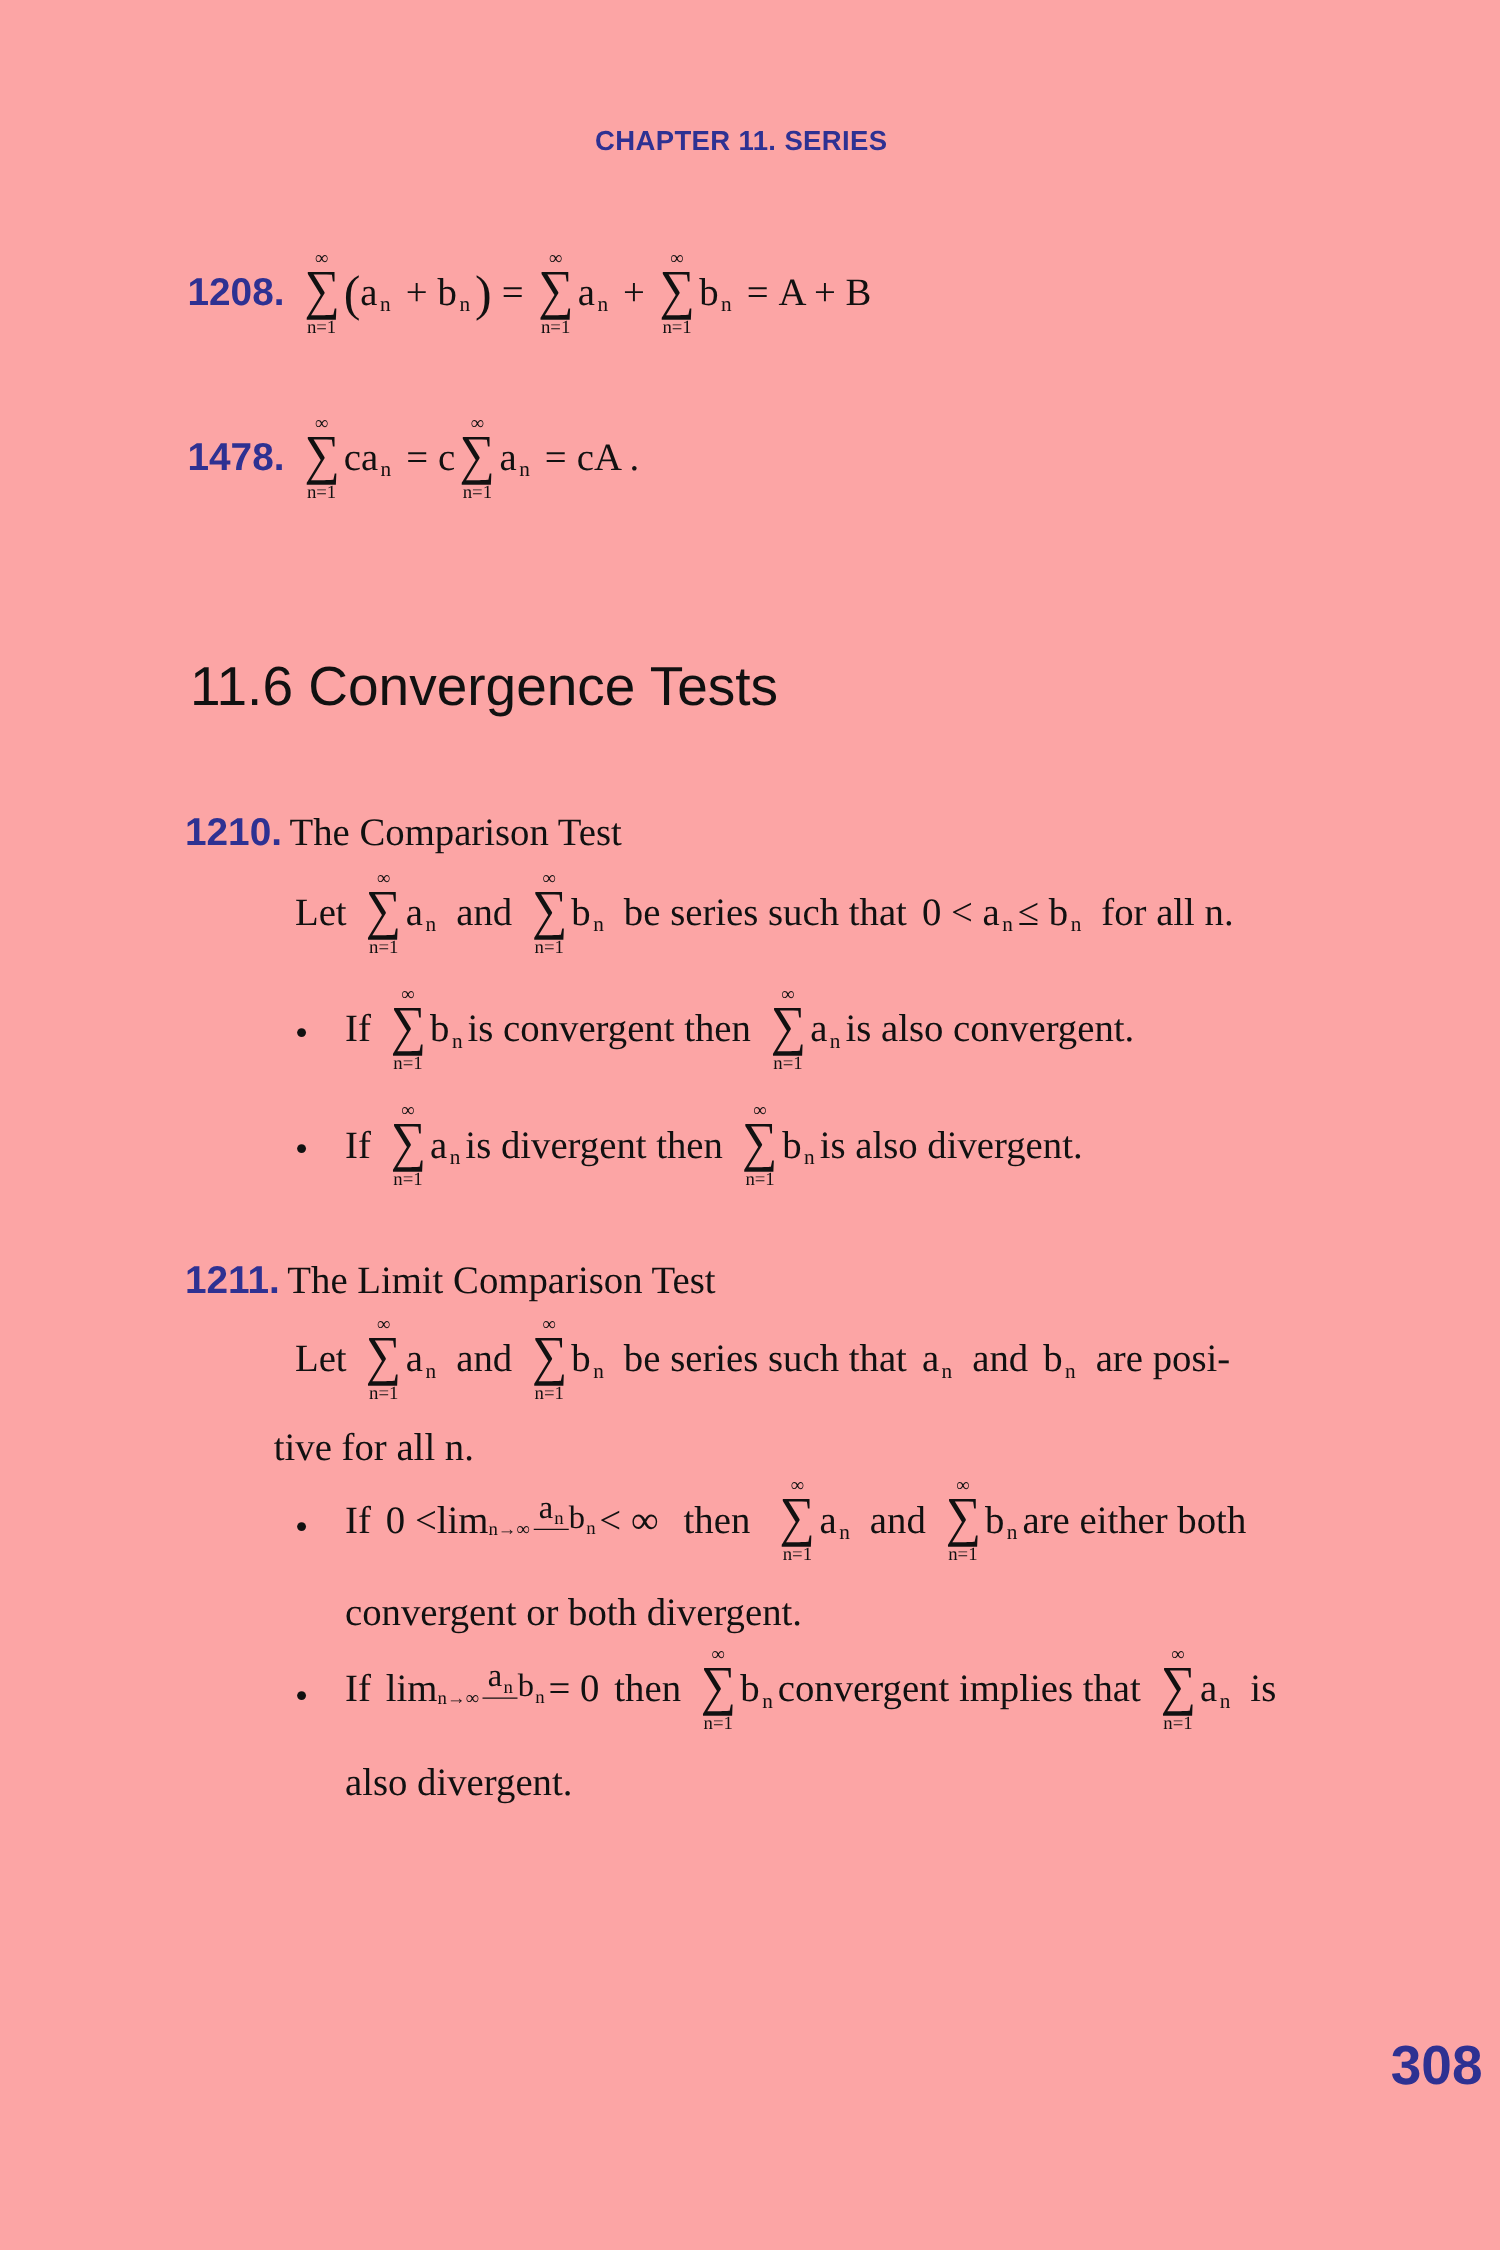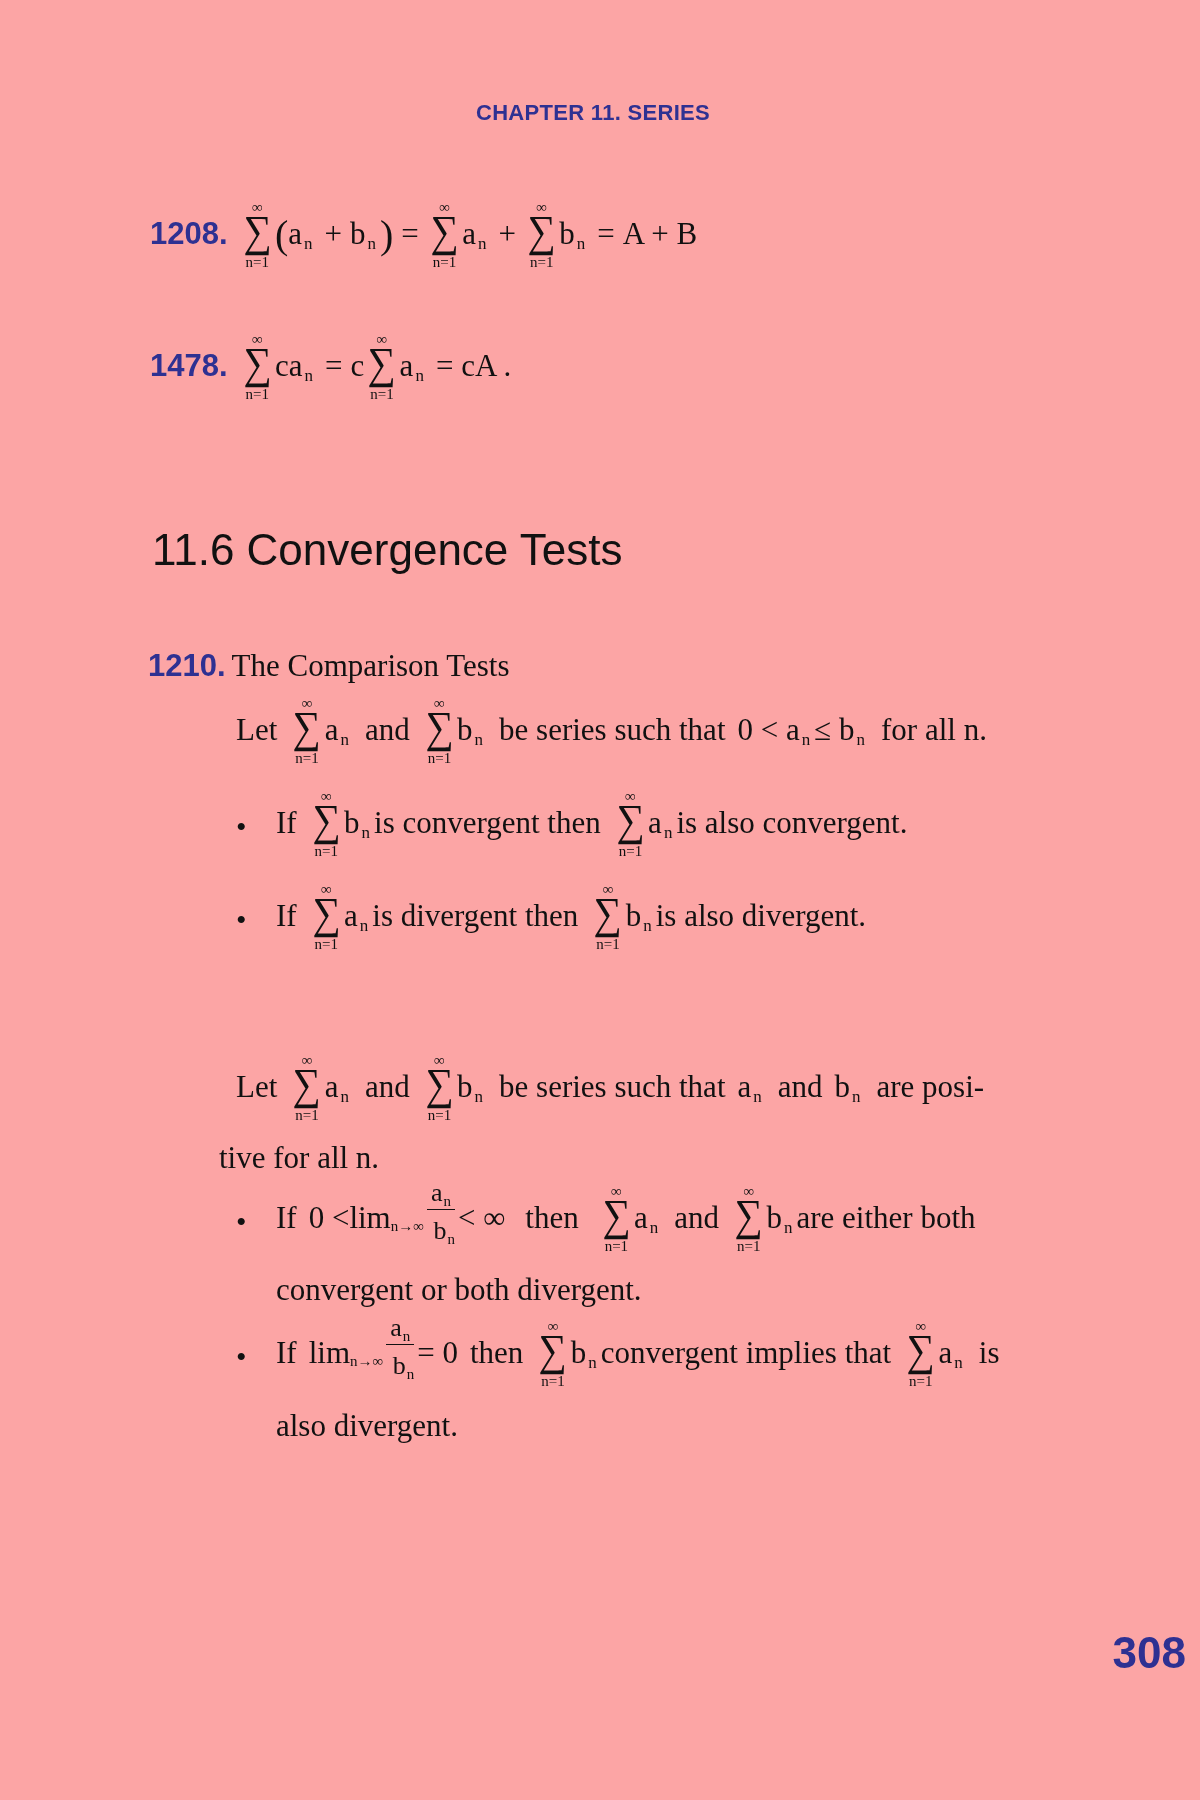--- a/index.html
+++ b/index.html
@@ -19,21 +19,21 @@
   .txt { font-size:31px; }
   .sum { display:inline-flex; flex-direction:column; align-items:center; vertical-align:middle; margin:0 2px; position:relative; top:2px; }
   .sum .up { font-size:15px; line-height:14px; height:14px; }
   .sum .sig { font-size:44px; line-height:36px; transform:scaleX(0.9); }
   .sum .lo { font-size:15px; line-height:24px; height:22px; }
   .sub { font-size:17px; position:relative; top:10px; margin-left:2px; margin-right:4px; }
   .sp { display:inline-block; width:12px; }
   .sp2 { display:inline-block; width:20px; }
   .op { margin:0 8px; }
   .bullet { position:absolute; font-size:30px; color:#111; }
-  .frac { display:inline-flex; flex-direction:column; align-items:flex-end; vertical-align:middle; margin:0 3px; }
+  .frac { display:inline-flex; flex-direction:row; align-items:flex-start; vertical-align:middle; margin:0 3px; }
   .frac .n { font-size:26px; line-height:26px; border-bottom:1.5px solid #111; padding:0 4px; }
   .frac .d { font-size:26px; line-height:42px; }
   .frac .n .s2, .frac .d .s2 { font-size:15px; position:relative; top:5px; margin-left:1px; }
   .lim { display:inline-flex; align-items:flex-end; vertical-align:middle; }
   .lim .w { font-size:31px; line-height:32px; }
   .lim .u { font-size:15px; line-height:16px; }
 </style>
 </head>
 <body>
 
@@ -98,21 +98,21 @@
         <span class="sub">n</span>
       <span class="op">=</span>
       <span>cA .</span>
     </span>
   </div>
 
   <div class="sect sans">11.6 Convergence Tests</div>
 
   <div class="line" style="top:648px; left:148px;">
     <span class="num2 sans blue">1210.</span>
-    <span class="serif heading-text">The Comparison Tests</span>
+    <span class="serif heading-text">The Comparison Test</span>
   </div>
 
   <div class="line serif txt" style="top:694px; left:236px;">
     <span>Let</span>
       <span class="sp"></span>
     <span class="sum">
         <span class="up">∞</span>
         <span class="sig">∑</span>
         <span class="lo">n=1</span>
       </span>
@@ -178,20 +178,24 @@
     <span class="sum">
         <span class="up">∞</span>
         <span class="sig">∑</span>
         <span class="lo">n=1</span>
       </span>
     <span>b</span>
       <span class="sub">n</span>
     <span>is also divergent.</span>
   </div>
 
+  <div class="line" style="top:1006px; left:148px;">
+    <span class="num2 sans blue">1211.</span>
+    <span class="serif heading-text">The Limit Comparison Test</span>
+  </div>
 
   <div class="line serif txt" style="top:1051px; left:236px;">
     <span>Let</span>
       <span class="sp"></span>
     <span class="sum">
         <span class="up">∞</span>
         <span class="sig">∑</span>
         <span class="lo">n=1</span>
       </span>
     <span>a</span>

